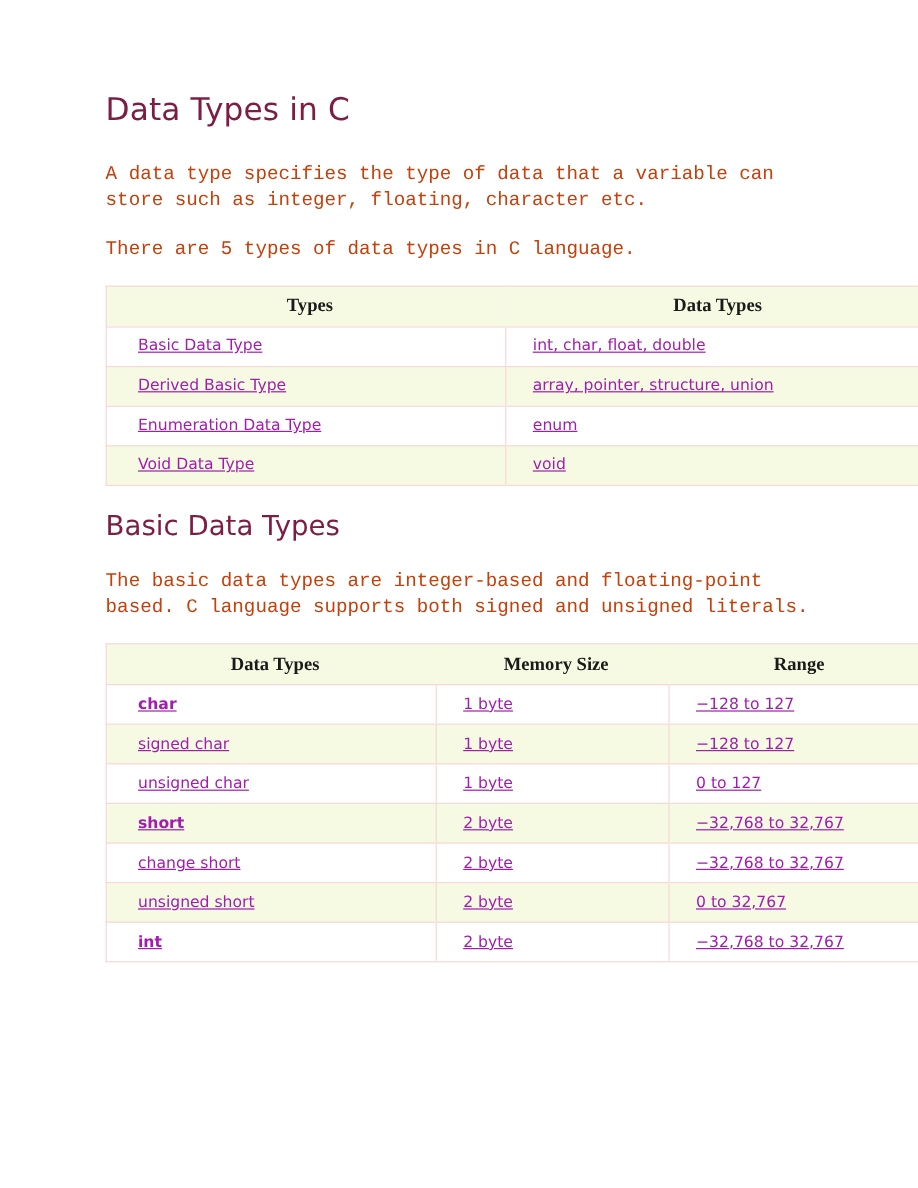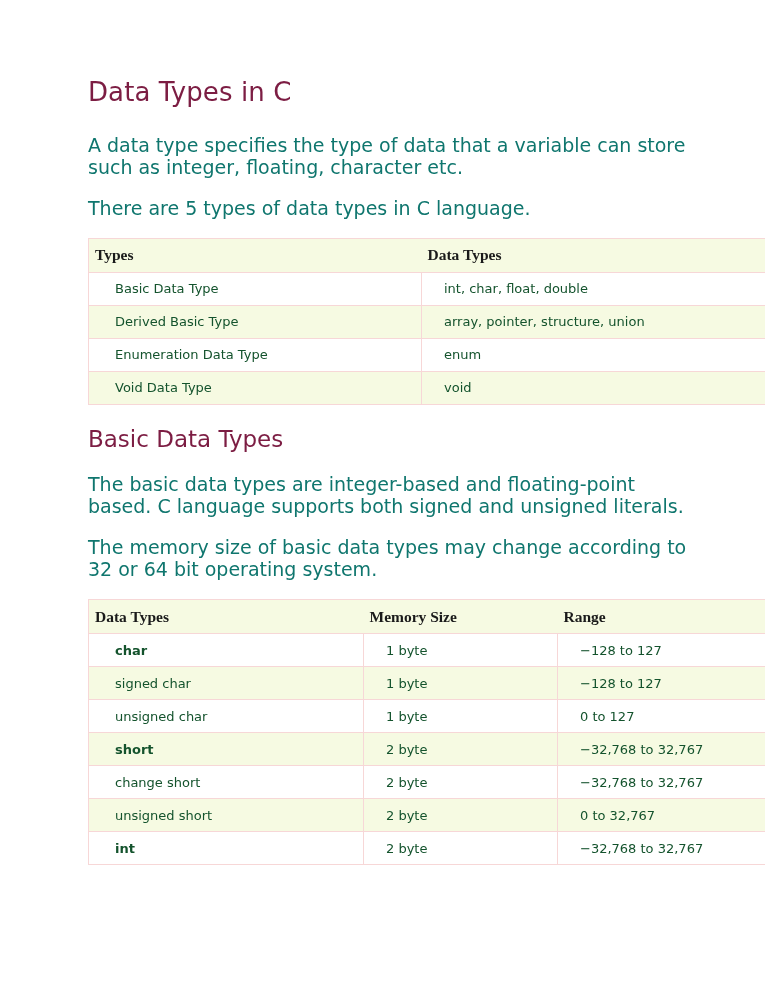--- a/index.html
+++ b/index.html
@@ -47,25 +47,26 @@
   h2.section-title {
     font-family: "DejaVu Sans", sans-serif;
     font-size: 23px;
     font-weight: normal;
     color: #7c1d43;
     margin: 21px 0 21px 0;
     line-height: 1.15;
   }
 
   p.para {
-    font-size: 19px;
+    font-size: 16px;
     line-height: 22px;
     margin: 0 0 19px 0;
-    color: #0f766e;
+    color: #c2410c;
     max-width: 600px;
+    font-family: Liberation Mono, monospace;
   }
 
   
   table.data-table {
     border-collapse: collapse;
     width: 680px;
     table-layout: fixed;
     margin: 0 0 4px 0;
   }
   table.data-table td,
@@ -76,35 +77,36 @@
     border-right: none;
     padding: 0;
     vertical-align: middle;
   }
   table.data-table thead th {
     background: #f6fae2;
     font-family: "Liberation Serif", serif;
     font-weight: bold;
     font-size: 15.5px;
     color: #1a1a1a;
-    text-align: left;
+    text-align: center;
     height: 33px;
     padding: 0 0 0 6px;
     border-left: 1px solid #f7d7d7;
     border-top: 1px solid #f7d7d7;
     border-bottom: 1px solid #f7d7d7;
   }
   table.data-table thead th.no-div {
     border-left: none;
   }
   table.data-table tbody td {
     height: 32px;
     font-size: 13px;
-    color: #14532d;
+    color: #a21caf;
     padding: 0 0 0 26px;
+    text-decoration: underline;
   }
   table.data-table tbody tr.row-white td { background: #ffffff; }
   table.data-table tbody tr.row-tint  td { background: #f6fae2; }
   table.data-table tbody td.bold-cell { font-weight: bold; }
   table.data-table tbody td.tight { padding-left: 22px; }
 
   
   table.t1 col.c1 { width: 333px; }
   table.t1 col.c2 { width: 347px; }
 
@@ -153,21 +155,20 @@
           <td>Void Data Type</td>
           <td class="tight">void</td>
         </tr>
       </tbody>
     </table>
 
     <h2 class="section-title">Basic Data Types</h2>
 
     <p class="para">The basic data types are integer-based and floating-point based. C language supports both signed and unsigned literals.</p>
 
-    <p class="para">The memory size of basic data types may change according to 32 or 64 bit operating system.</p>
 
 
     <table class="data-table t2">
       <colgroup>
           <col class="c1">
           <col class="c2">
           <col class="c3">
         </colgroup>
       <thead>
         <tr>

